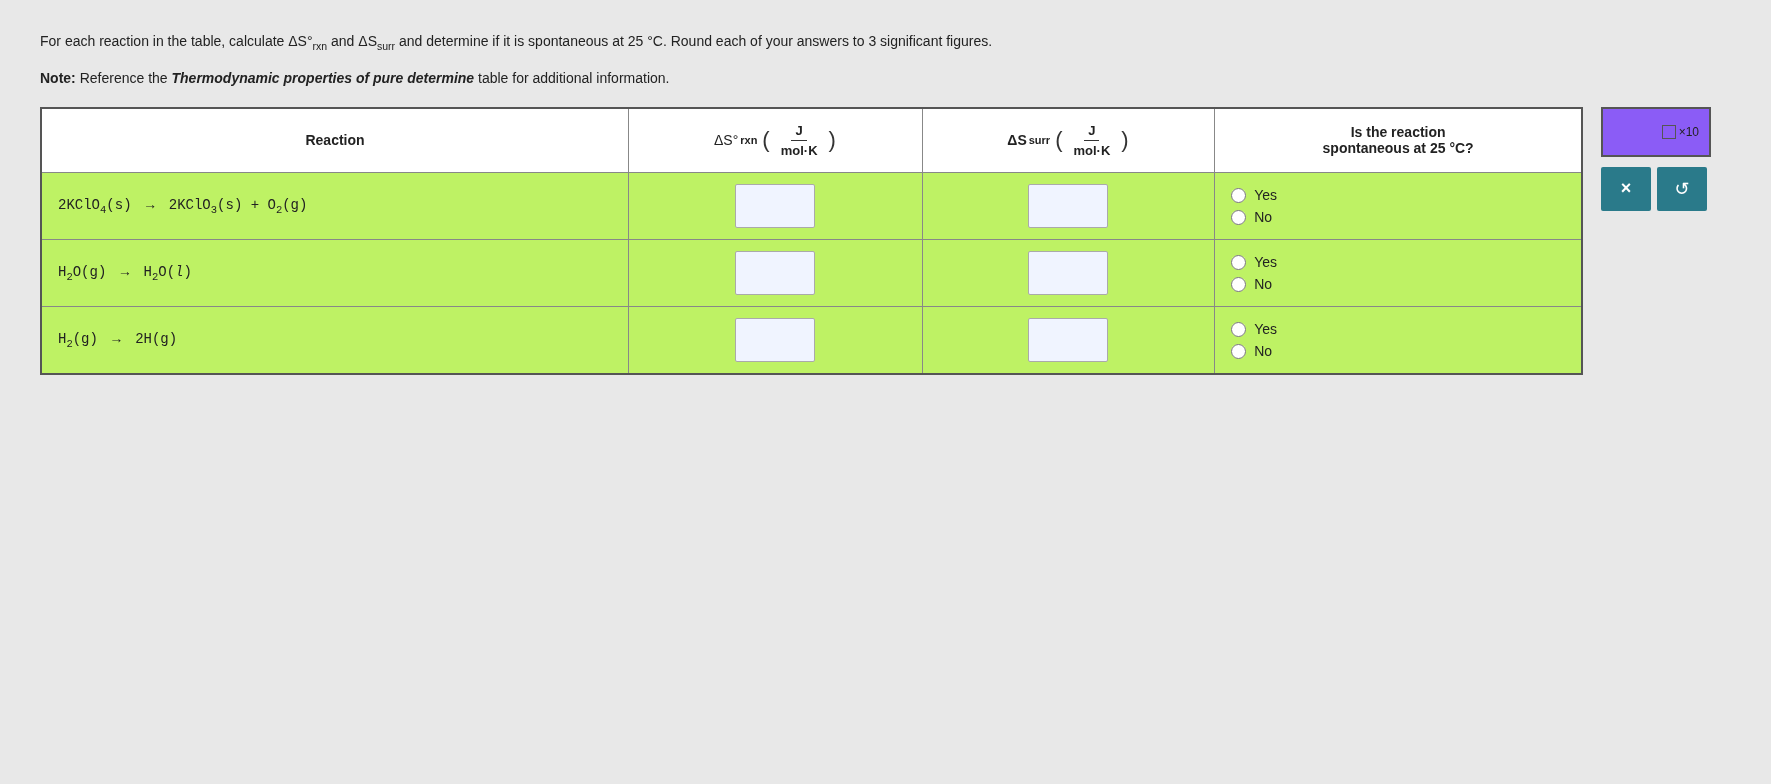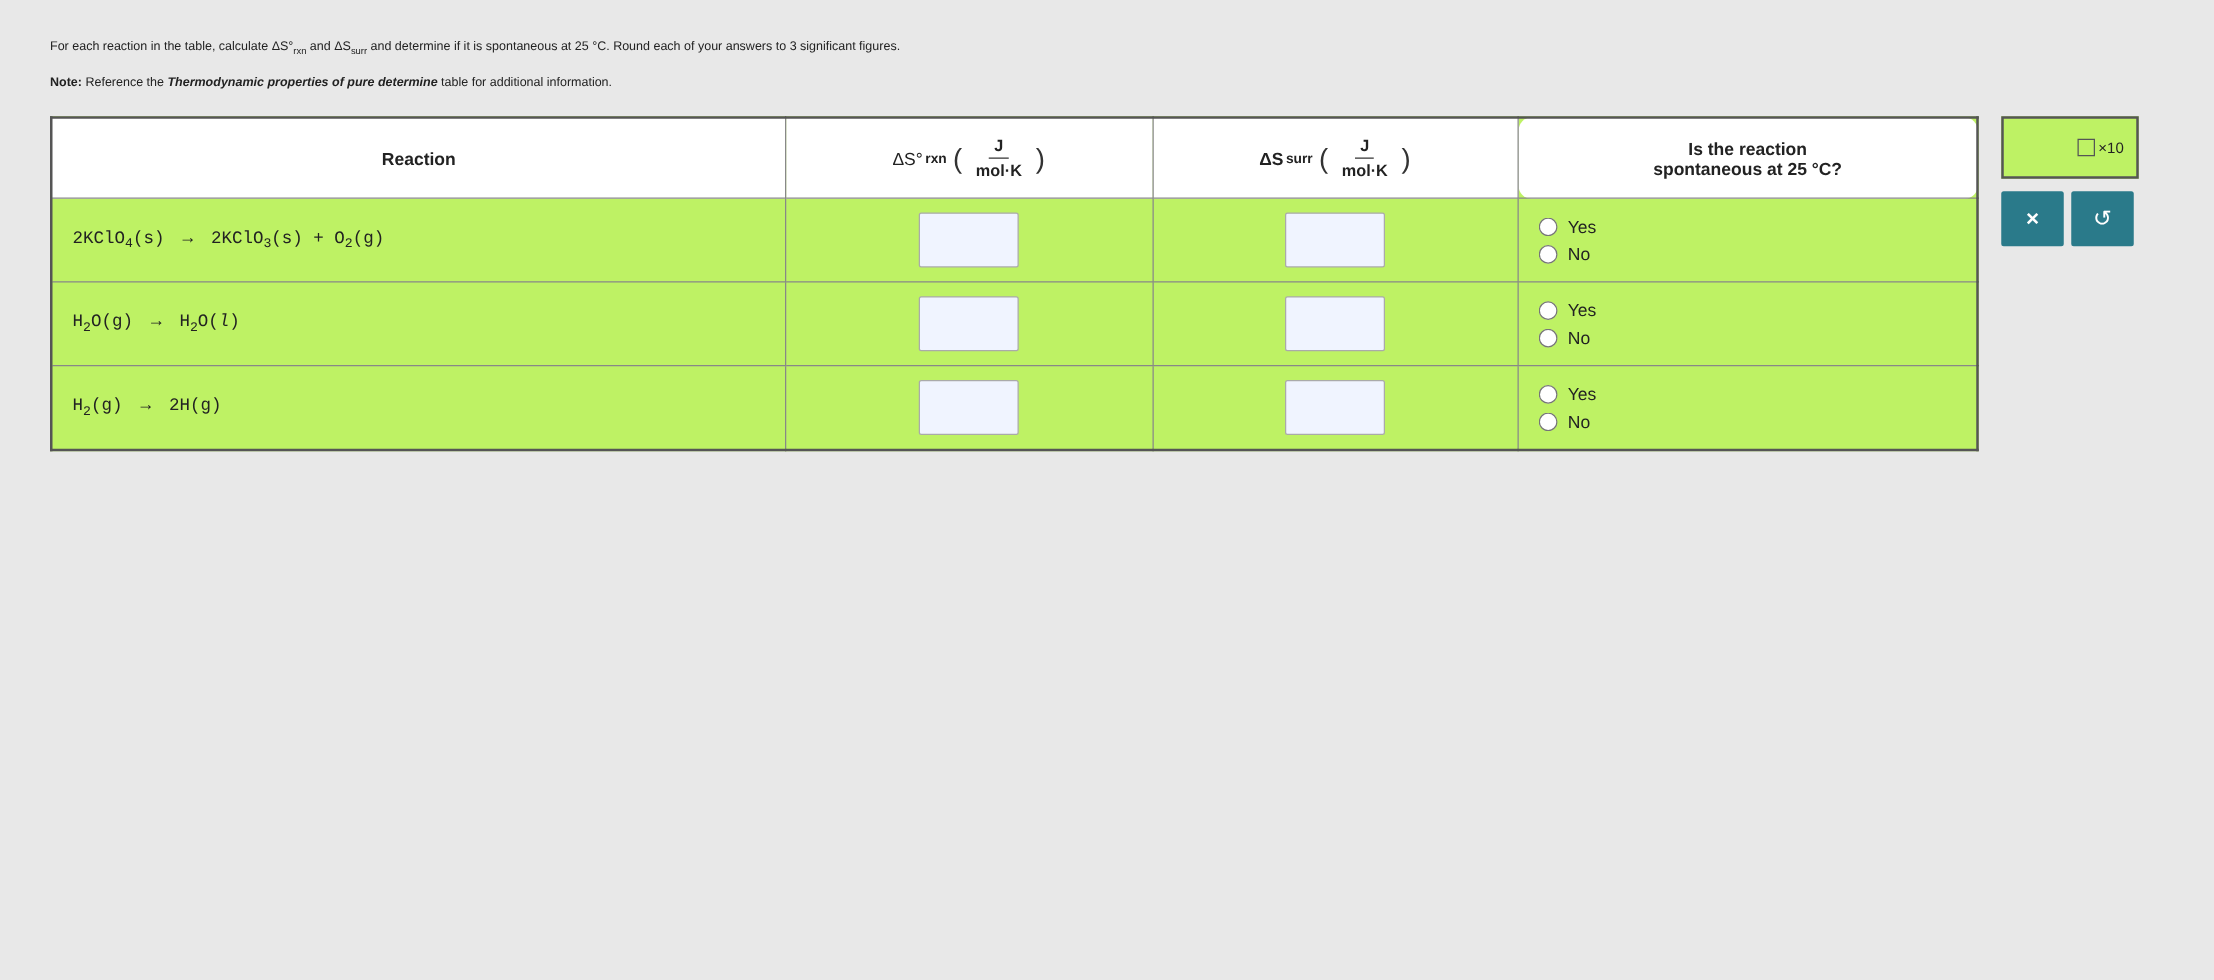--- a/index.html
+++ b/index.html
@@ -7,21 +7,21 @@
       font-family: Arial, sans-serif;
       background: #e8e8e8;
       padding: 30px 40px;
       min-height: 784px;
       font-size: 15px;
       color: #222;
     }
     .instructions {
       margin-bottom: 12px;
       line-height: 1.6;
-      font-size: 10px;
+      font-size: 14px;
     }
     .instructions .bold-italic {
       font-weight: bold;
       font-style: italic;
     }
     .table-area {
       display: flex;
       align-items: flex-start;
       gap: 18px;
       margin-top: 18px;
@@ -54,21 +54,20 @@
       text-align: center;
     }
     .col-ds-surr {
       width: 140px;
       text-align: center;
       margin-top: 18px;
     }
     .col-spontaneous {
       width: 200px;
       text-align: left;
-      border-radius: 10px;
     }
     .reaction-cell {
       font-size: 14px;
       font-weight: normal;
       font-family: Liberation Mono, monospace;
     }
     .input-cell {
       text-align: center;
     }
     .input-box {
@@ -123,21 +122,21 @@
     }
     
     .sidebar-panel {
       display: flex;
       flex-direction: column;
       gap: 10px;
       min-width: 130px;
     }
     .x10-box {
       border: 2px solid #555;
-      background: #bef264;
+      background: #8b5cf6;
       width: 110px;
       height: 50px;
       display: flex;
       align-items: center;
       justify-content: flex-end;
       padding: 6px 10px;
       font-size: 12px;
       position: relative;
     }
     .action-buttons {

